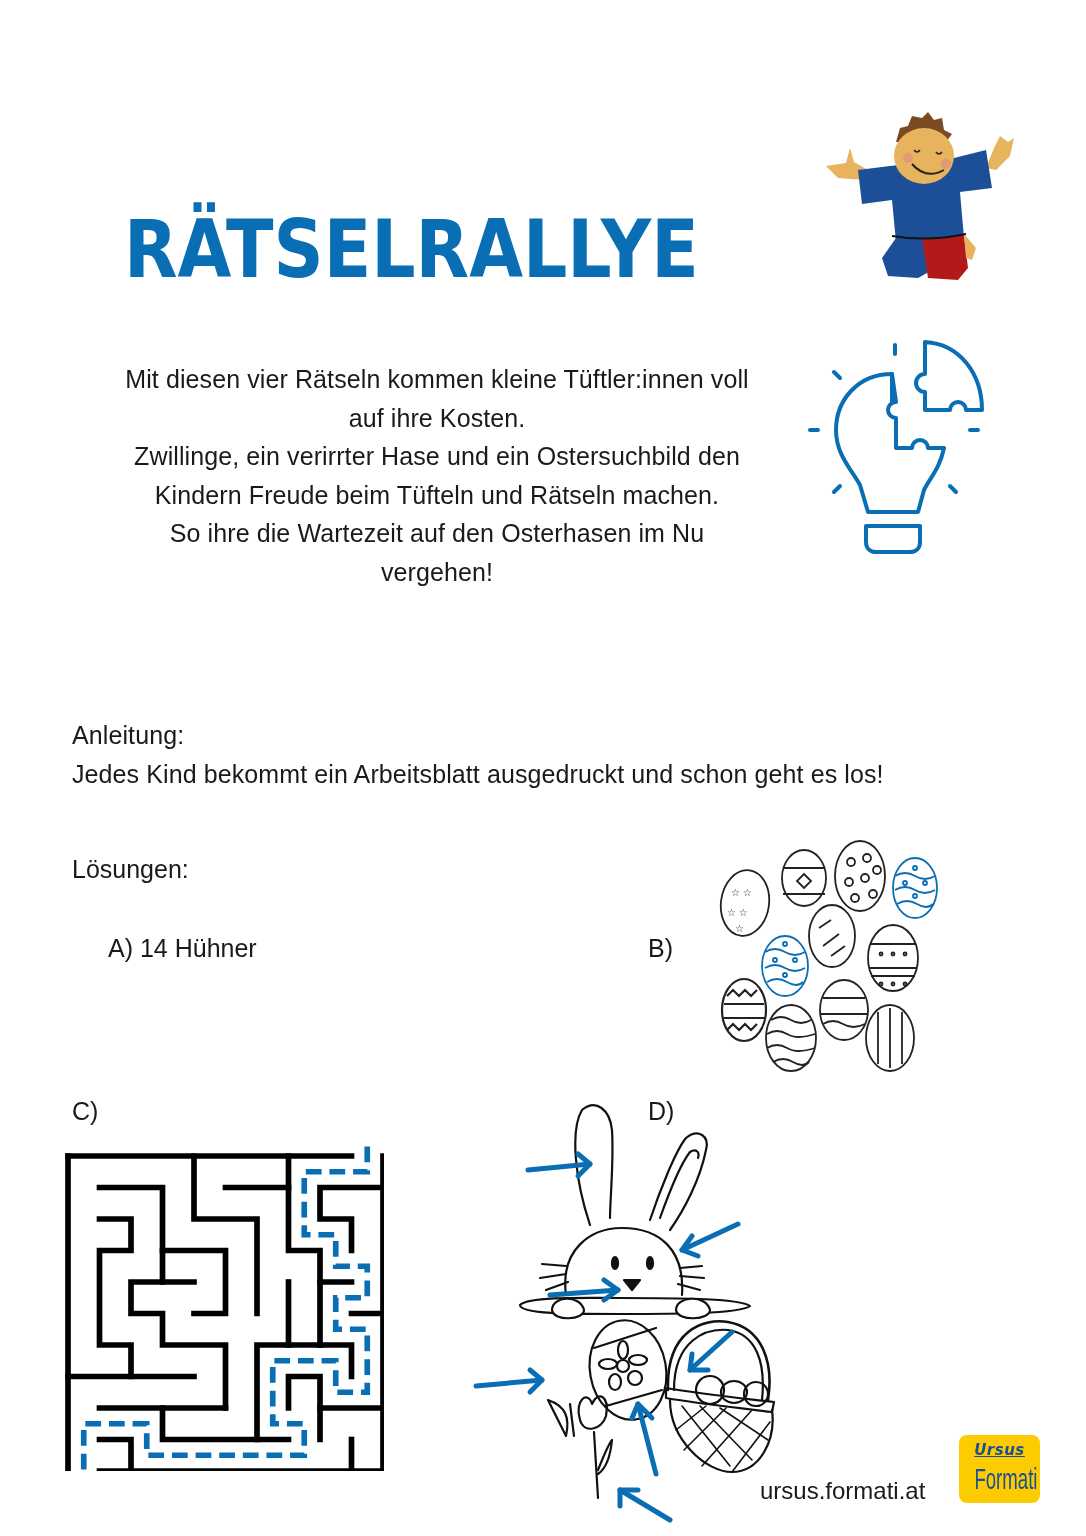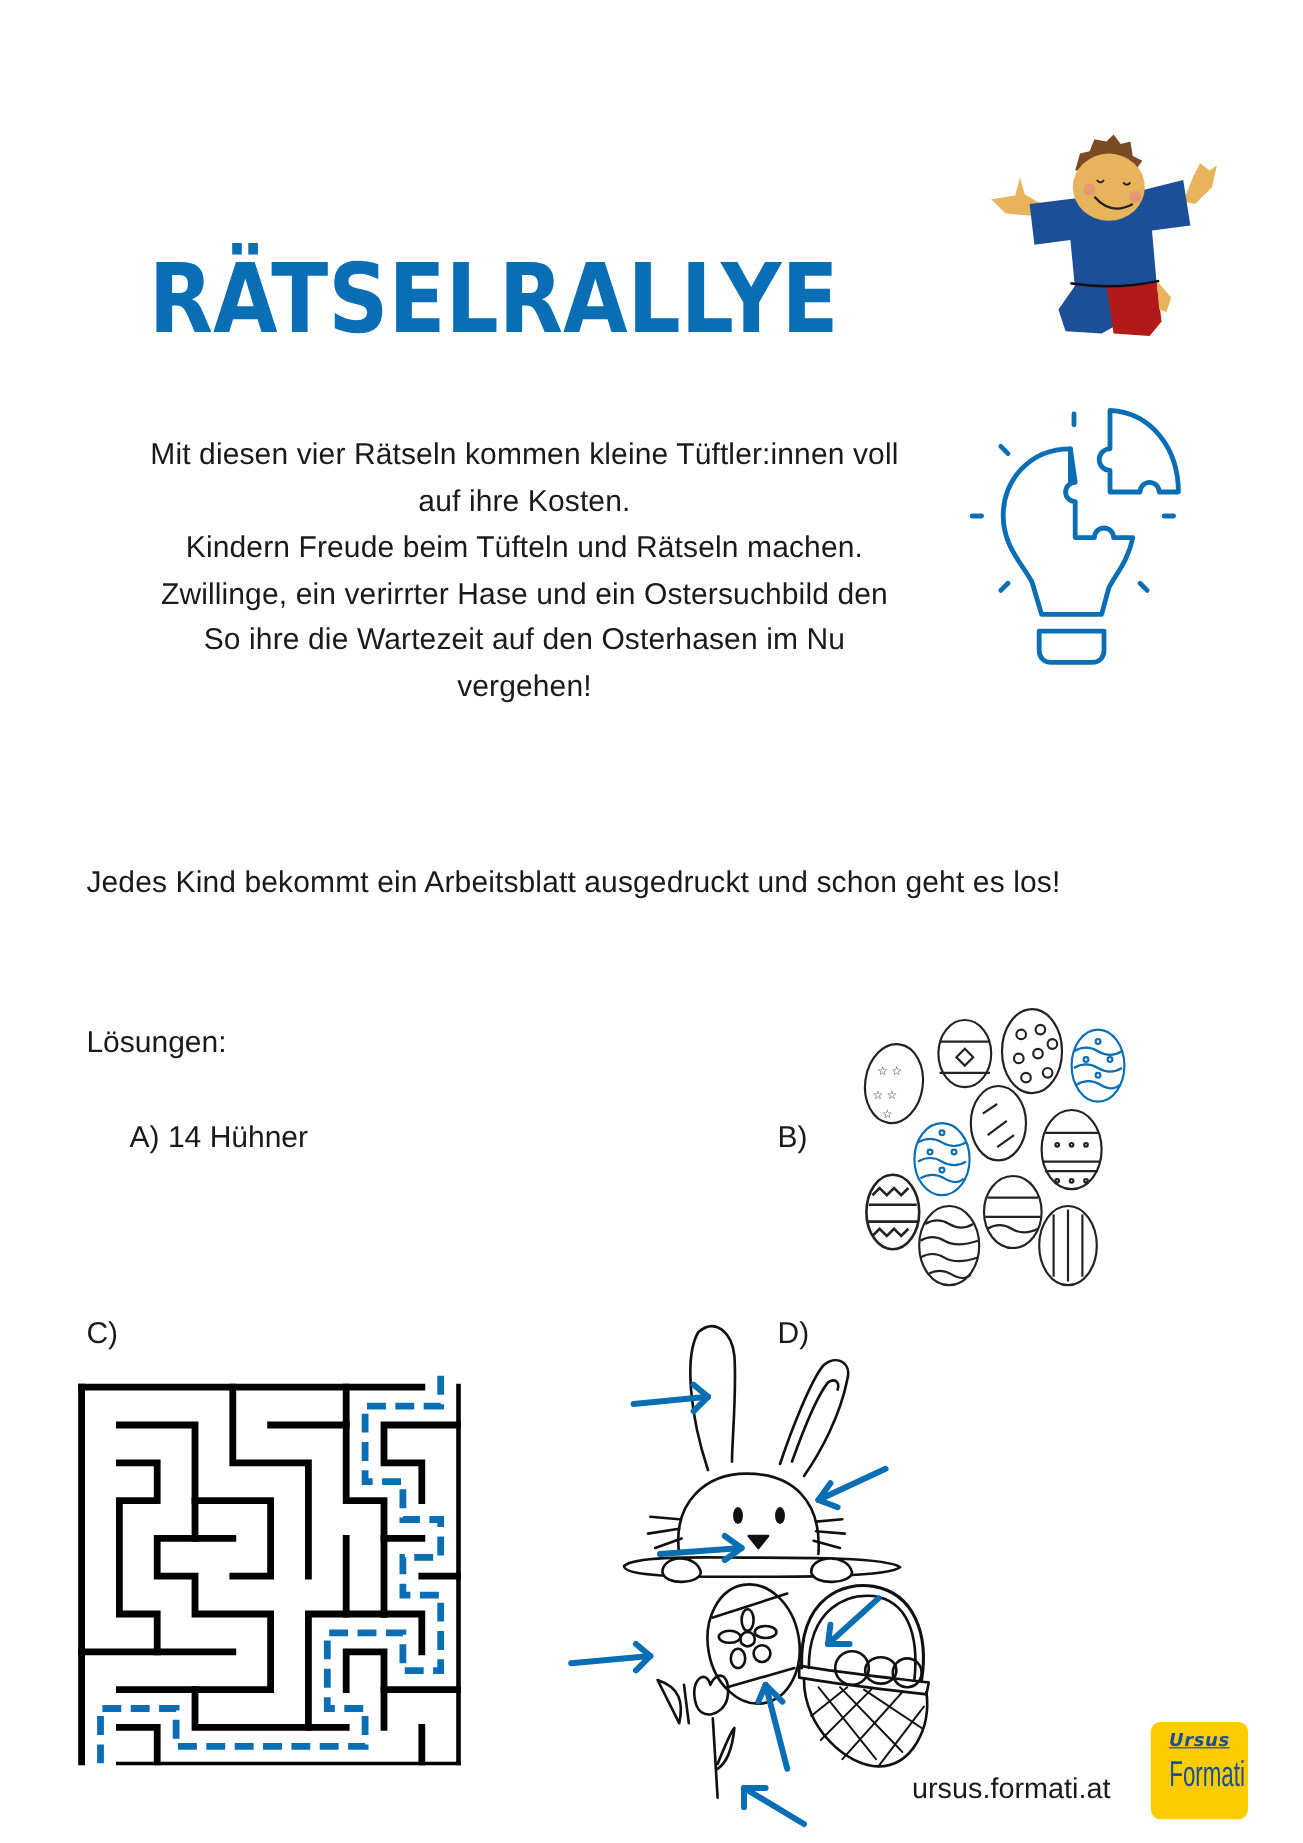--- a/index.html
+++ b/index.html
@@ -9,21 +9,21 @@
   .title { left: 124px; top: 200px; font-family: "DejaVu Sans", sans-serif; font-weight: bold;
            font-size: 80px; letter-spacing: 0px; color: #0a6eb4; line-height: 100px;
            transform: scaleX(0.87); transform-origin: left center; white-space: nowrap; }
   .body-text { font-size: 25px; line-height: 38.6px; color: #1a1a1a; letter-spacing: 0.1px; }
   .intro { left: 72px; top: 360px; width: 730px; }
   .intro p { margin: 0; text-align: center; }
   .anleitung { left: 72px; top: 716px; width: 980px; }
   .anleitung p { margin: 0; white-space: nowrap; }
   .label { font-size: 25px; line-height: 38px; white-space: nowrap; }
   .footer-url { left: 760px; top: 1477px; font-size: 24px; color: #1a1a1a; }
-  .logo { left: 959px; top: 1435px; width: 81px; height: 81px; background: #fccb00; border-radius: 8px;
+  .logo { left: 959px; top: 1435px; width: 81px; height: 68px; background: #fccb00; border-radius: 8px;
           text-align: center; }
   .logo .ursus { display: block; margin-top: 6px; font-family: "DejaVu Sans", sans-serif; font-weight: bold;
                  font-style: italic; font-size: 15px; color: #1a4f96; text-decoration: underline; letter-spacing: 0.5px; }
   .logo .formati { display: block; margin-top: 0px; font-family: "Liberation Sans", sans-serif; font-size: 30px;
                    color: #1a4f96; transform: scaleX(0.62); transform-origin: center; line-height: 40px; }
   svg { display: block; }
 </style>
 </head>
 <body>
 
@@ -53,22 +53,22 @@
     <circle cx="128" cy="56" r="5" fill="#e39a72"></circle>
     <path d="M96 42 Q99 46 102 42" stroke="#222" stroke-width="1.6" fill="none"></path>
     <path d="M118 44 Q121 48 124 44" stroke="#222" stroke-width="1.6" fill="none"></path>
     <path d="M94 56 Q108 72 126 62" stroke="#222" stroke-width="2" fill="none"></path>
   </svg>
 </div>
 
 <div class="abs body-text intro">
   <p>Mit diesen vier Rätseln kommen kleine Tüftler:innen voll</p>
   <p>auf ihre Kosten.</p>
+  <p>Zwillinge, ein verirrter Hase und ein Ostersuchbild den</p>
   <p>Kindern Freude beim Tüfteln und Rätseln machen.</p>
-  <p>Zwillinge, ein verirrter Hase und ein Ostersuchbild den</p>
   <p>So ihre die Wartezeit auf den Osterhasen im Nu</p>
   <p>vergehen!</p>
 </div>
 
 <div class="abs" style="left:800px; top:330px; width:190px; height:230px;">
   <svg width="190" height="230" viewBox="0 0 190 230" fill="none" stroke="#0a6eb4" stroke-width="4" stroke-linecap="round" stroke-linejoin="round">
 
     <line x1="95" y1="15" x2="95" y2="24"></line>
     <line x1="34" y1="42" x2="40" y2="48"></line>
     <line x1="10" y1="100" x2="18" y2="100"></line>
@@ -79,20 +79,21 @@
     <path d="M92 44 C58 44 36 70 36 100 C36 125 52 140 60 155 L68 182 L118 182 L124 160 C130 148 140 138 144 118 L128 118 A8 8 0 1 0 112 118 L96 118 L96 88 A8 8 0 1 1 96 72 L92 44 Z"></path>
     <path d="M92 44 L92 72"></path>
 
     <path d="M125 12 C160 14 182 44 182 80 L166 80 A8 8 0 1 0 150 80 L125 80 L125 62 A8 8 0 1 1 125 44 Z"></path>
 
     <path d="M66 196 L120 196 L120 212 C120 218 116 222 110 222 L76 222 C70 222 66 218 66 212 Z"></path>
   </svg>
 </div>
 
 <div class="abs body-text anleitung">
+  <p>Anleitung:</p>
   <p>Jedes Kind bekommt ein Arbeitsblatt ausgedruckt und schon geht es los!</p>
 </div>
 
 <div class="abs label" style="left:72px; top:850px;">Lösungen:</div>
 <div class="abs label" style="left:72px; top:929px;margin-left:36px;">A) 14 Hühner</div>
 <div class="abs label" style="left:648px; top:929px;">B)</div>
 <div class="abs label" style="left:72px; top:1092px;">C)</div>
 <div class="abs label" style="left:648px; top:1092px;">D)</div>
 
 <div class="abs" style="left:715px; top:828px; width:240px; height:250px;">

